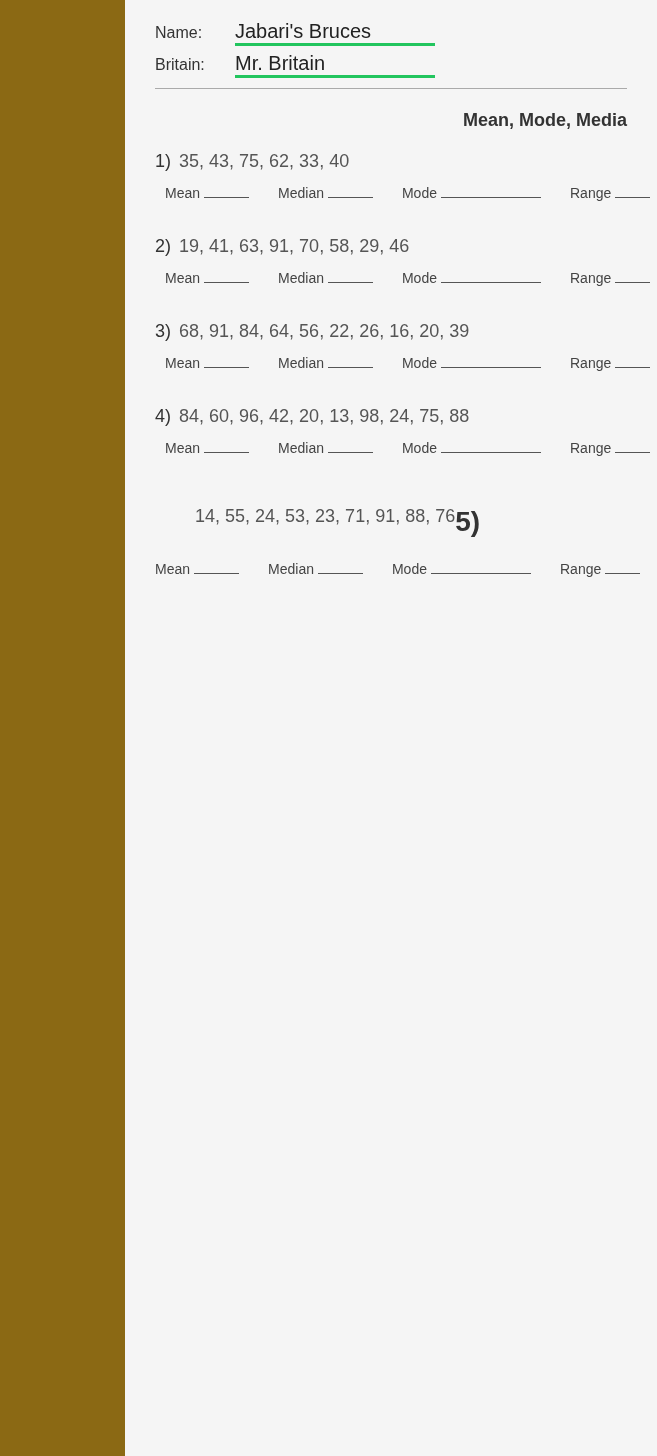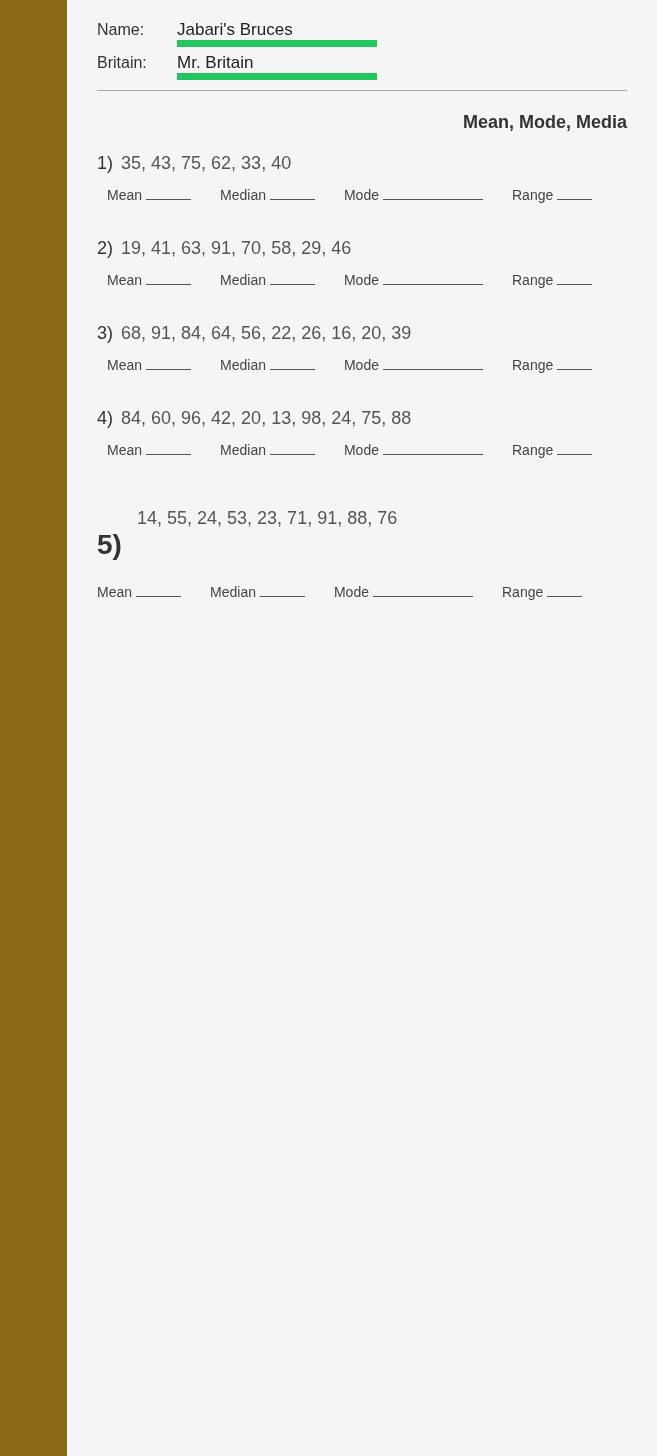--- a/index.html
+++ b/index.html
@@ -11,21 +11,21 @@
     body {
       width: 657px;
       min-height: 1456px;
       background: #8B6914;
       font-family: Arial, sans-serif;
       display: flex;
       justify-content: flex-end;
     }
 
     .paper {
-      width: 590px;
+      width: 532px;
       min-height: 1456px;
       background: #f5f5f5;
       padding: 20px 30px 40px 30px;
       position: relative;
     }
 
     .header-section {
       margin-bottom: 10px;
     }
 
@@ -35,24 +35,24 @@
       margin-bottom: 6px;
     }
 
     .header-label {
       font-size: 16px;
       color: #333;
       width: 80px;
     }
 
     .header-value {
-      font-size: 17px;
+      font-size: 20px;
       color: #222;
       font-family: 'Comic Sans MS', cursive, sans-serif;
-      border-bottom: 7px solid #22c55e;
+      border-bottom: 3px solid #22c55e;
       min-width: 200px;
     }
 
     .worksheet-title {
       text-align: right;
       font-size: 18px;
       font-weight: bold;
       color: #333;
       margin: 10px 0 20px 0;
       border-top: 1px solid #aaa;
@@ -250,21 +250,21 @@
       </div>
       <div class="answer-field">
         <span class="field-label">Range</span>
         <span class="field-line-short"></span>
       </div>
     </div>
   </div>
 
   <div class="problem problem-5">
     <div class="problem-5-num-row">
-      <div style="display:flex; flex-direction:column; align-items:flex-start;">
+      <div style="display:flex; flex-direction:row; align-items:flex-start;">
         <span class="problem-numbers" style="margin-left:40px;">14, 55, 24, 53, 23, 71, 91, 88, 76</span>
         <span class="problem-number" style="font-size:28px; font-weight:bold;">5)</span>
       </div>
     </div>
     <div class="answer-row" style="margin-top: 20px; padding-left: 0;">
       <div class="answer-field">
         <span class="field-label">Mean</span>
         <span class="field-line"></span>
       </div>
       <div class="answer-field">

